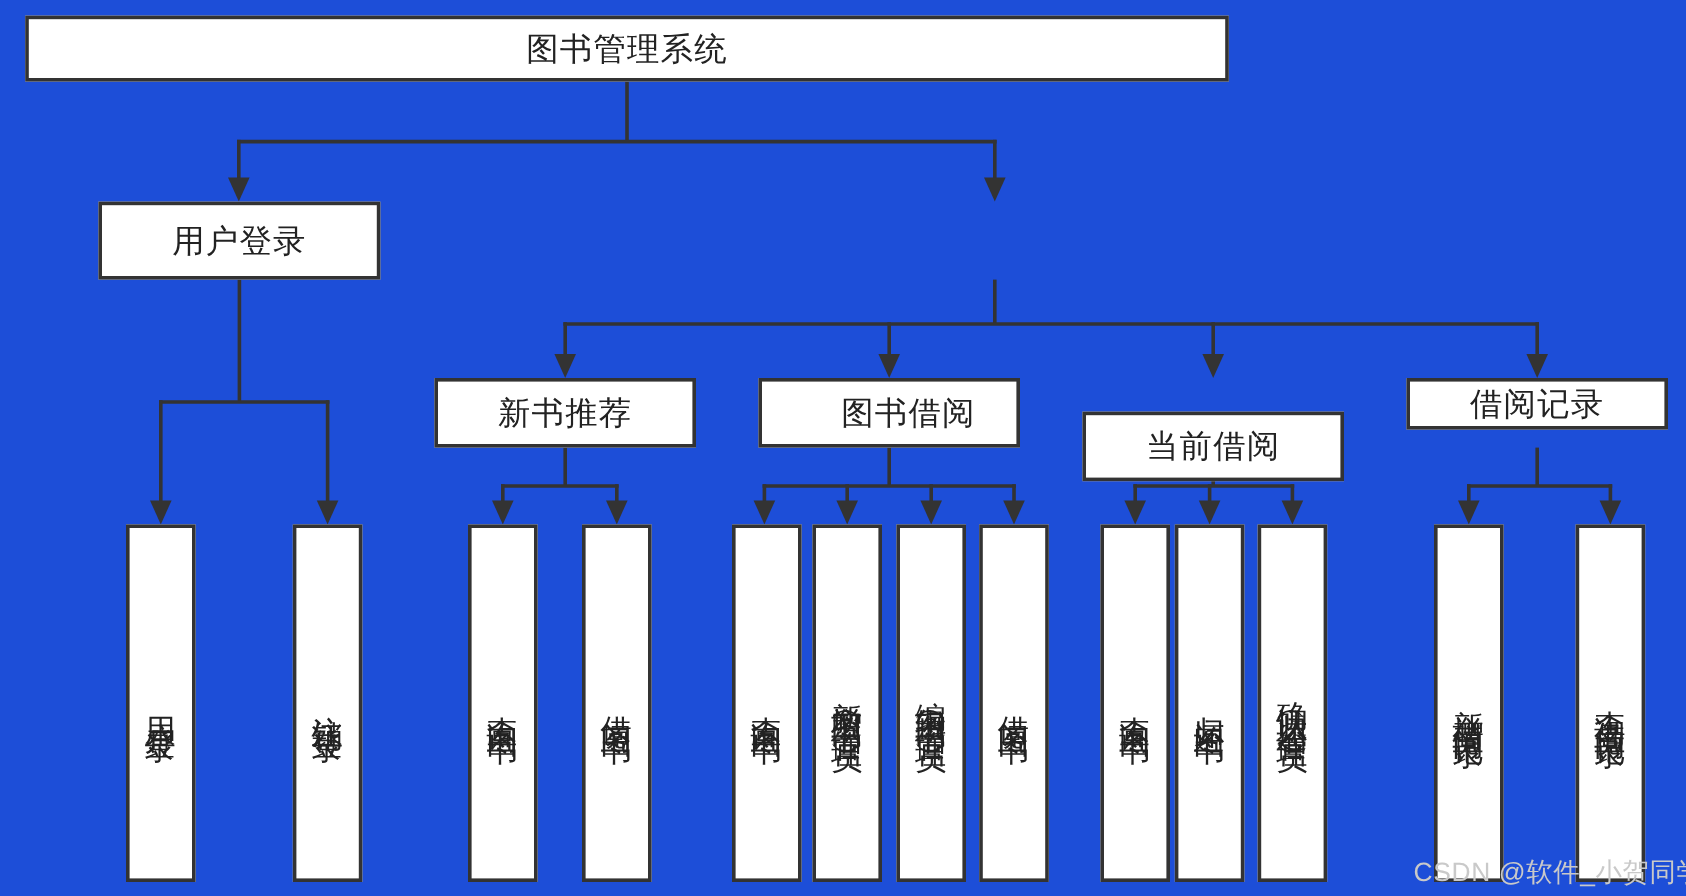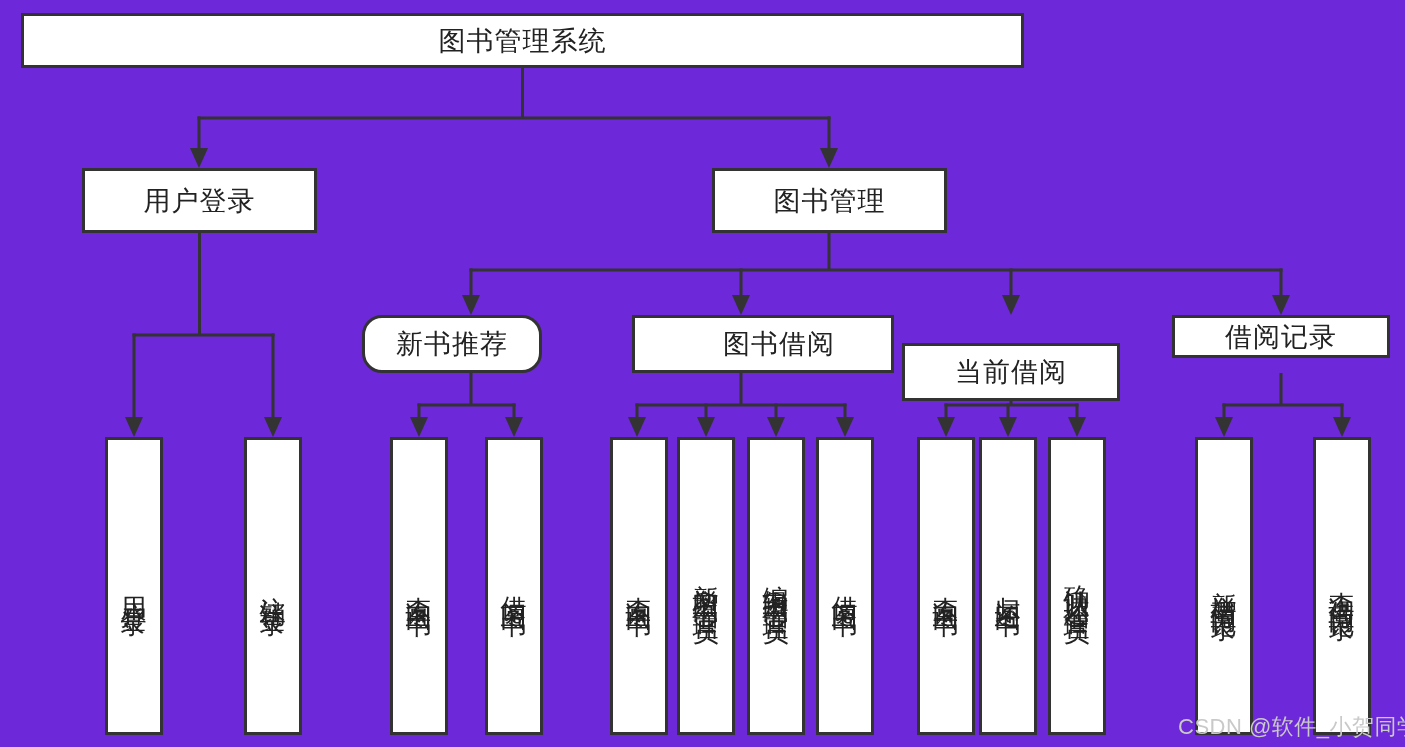--- a/index.html
+++ b/index.html
@@ -1,17 +1,17 @@
 <!DOCTYPE html>
 <html><head>
 <meta charset="utf-8">
 <style>
   html,body { margin:0; padding:0; background:#ffffff; }
   .canvas {
-    position:relative; width:1405px; height:747px; background:#6d28d9;
+    position:relative; width:1405px; height:747px; background:#1d4ed8;
     font-family:"Liberation Sans","DejaVu Sans",sans-serif; overflow:hidden;
   }
   .connectors { position:absolute; left:0; top:0; }
   .box {
     position:absolute; box-sizing:border-box;
     border:3px solid #333333; background:#ffffff;
     display:flex; align-items:center; justify-content:center;
   }
   .hlabel { font-size:27px; color:#222222; letter-spacing:1px; white-space:nowrap; }
   .vlabel {
@@ -93,28 +93,25 @@
     </g>
   </svg>
 
   <div class="box" style="left:21px;top:13px;width:1003px;height:55px;">
     <span class="hlabel">图书管理系统</span>
   </div>
 
   <div class="box" style="left:82px;top:168px;width:235px;height:65px;">
     <span class="hlabel">用户登录</span>
   </div>
-  <div class="box" style="left:712px;top:168px;width:235px;height:65px;">
-    <span class="hlabel">图书管理</span>
-  </div>
 
-  <div class="box" style="left:362px;top:315px;width:180px;height:58px;border-radius:20px;">
+  <div class="box" style="left:362px;top:315px;width:218px;height:58px;">
     <span class="hlabel">新书推荐</span>
   </div>
-  <div class="box" style="left:632px;top:315px;width:262px;height:58px;padding-left:32px;">
+  <div class="box" style="left:632px;top:315px;width:218px;height:58px;padding-left:32px;">
     <span class="hlabel">图书借阅</span>
   </div>
   <div class="box" style="left:902px;top:315px;width:218px;height:58px;margin-top:28px;">
     <span class="hlabel">当前借阅</span>
   </div>
   <div class="box" style="left:1172px;top:315px;width:218px;height:43px;">
     <span class="hlabel">借阅记录</span>
   </div>
 
   <div class="box" style="left:105px;top:437px;width:58px;height:298px;">

